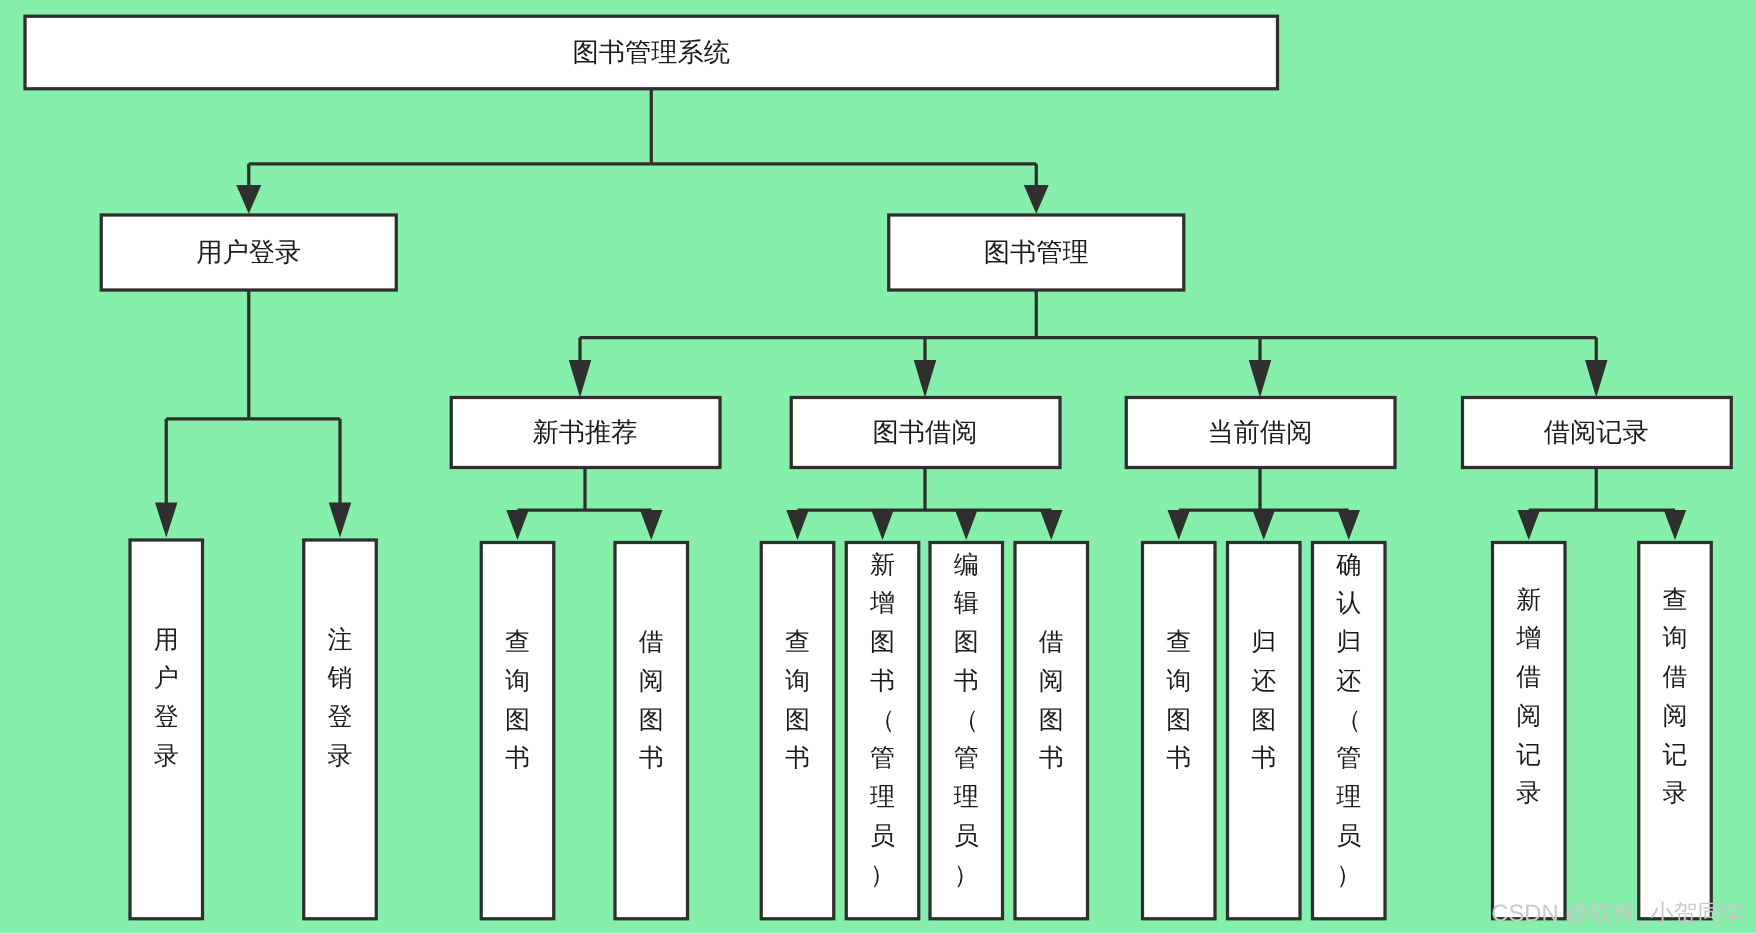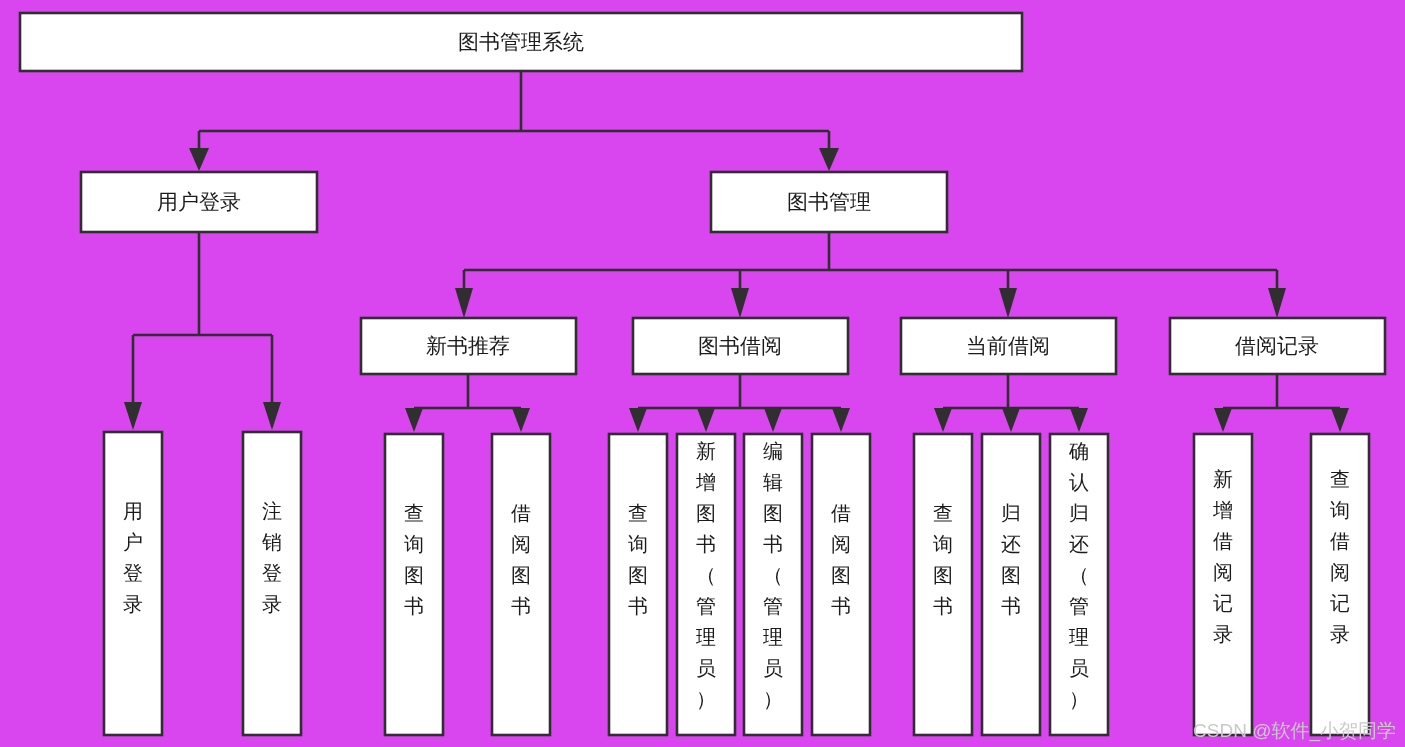--- a/index.html
+++ b/index.html
@@ -8,21 +8,21 @@
     padding: 0;
     background: #ffffff;
   }
   body {
     font-family: "Liberation Sans", "DejaVu Sans", sans-serif;
   }
   #diagram-root {
     position: relative;
     width: 1405px;
     height: 747px;
-    background: #d946ef;
+    background: #86efac;
     overflow: hidden;
   }
   svg.diagram-canvas {
     position: absolute;
     left: 0;
     top: 0;
     width: 1405px;
     height: 747px;
     display: block;
   }

